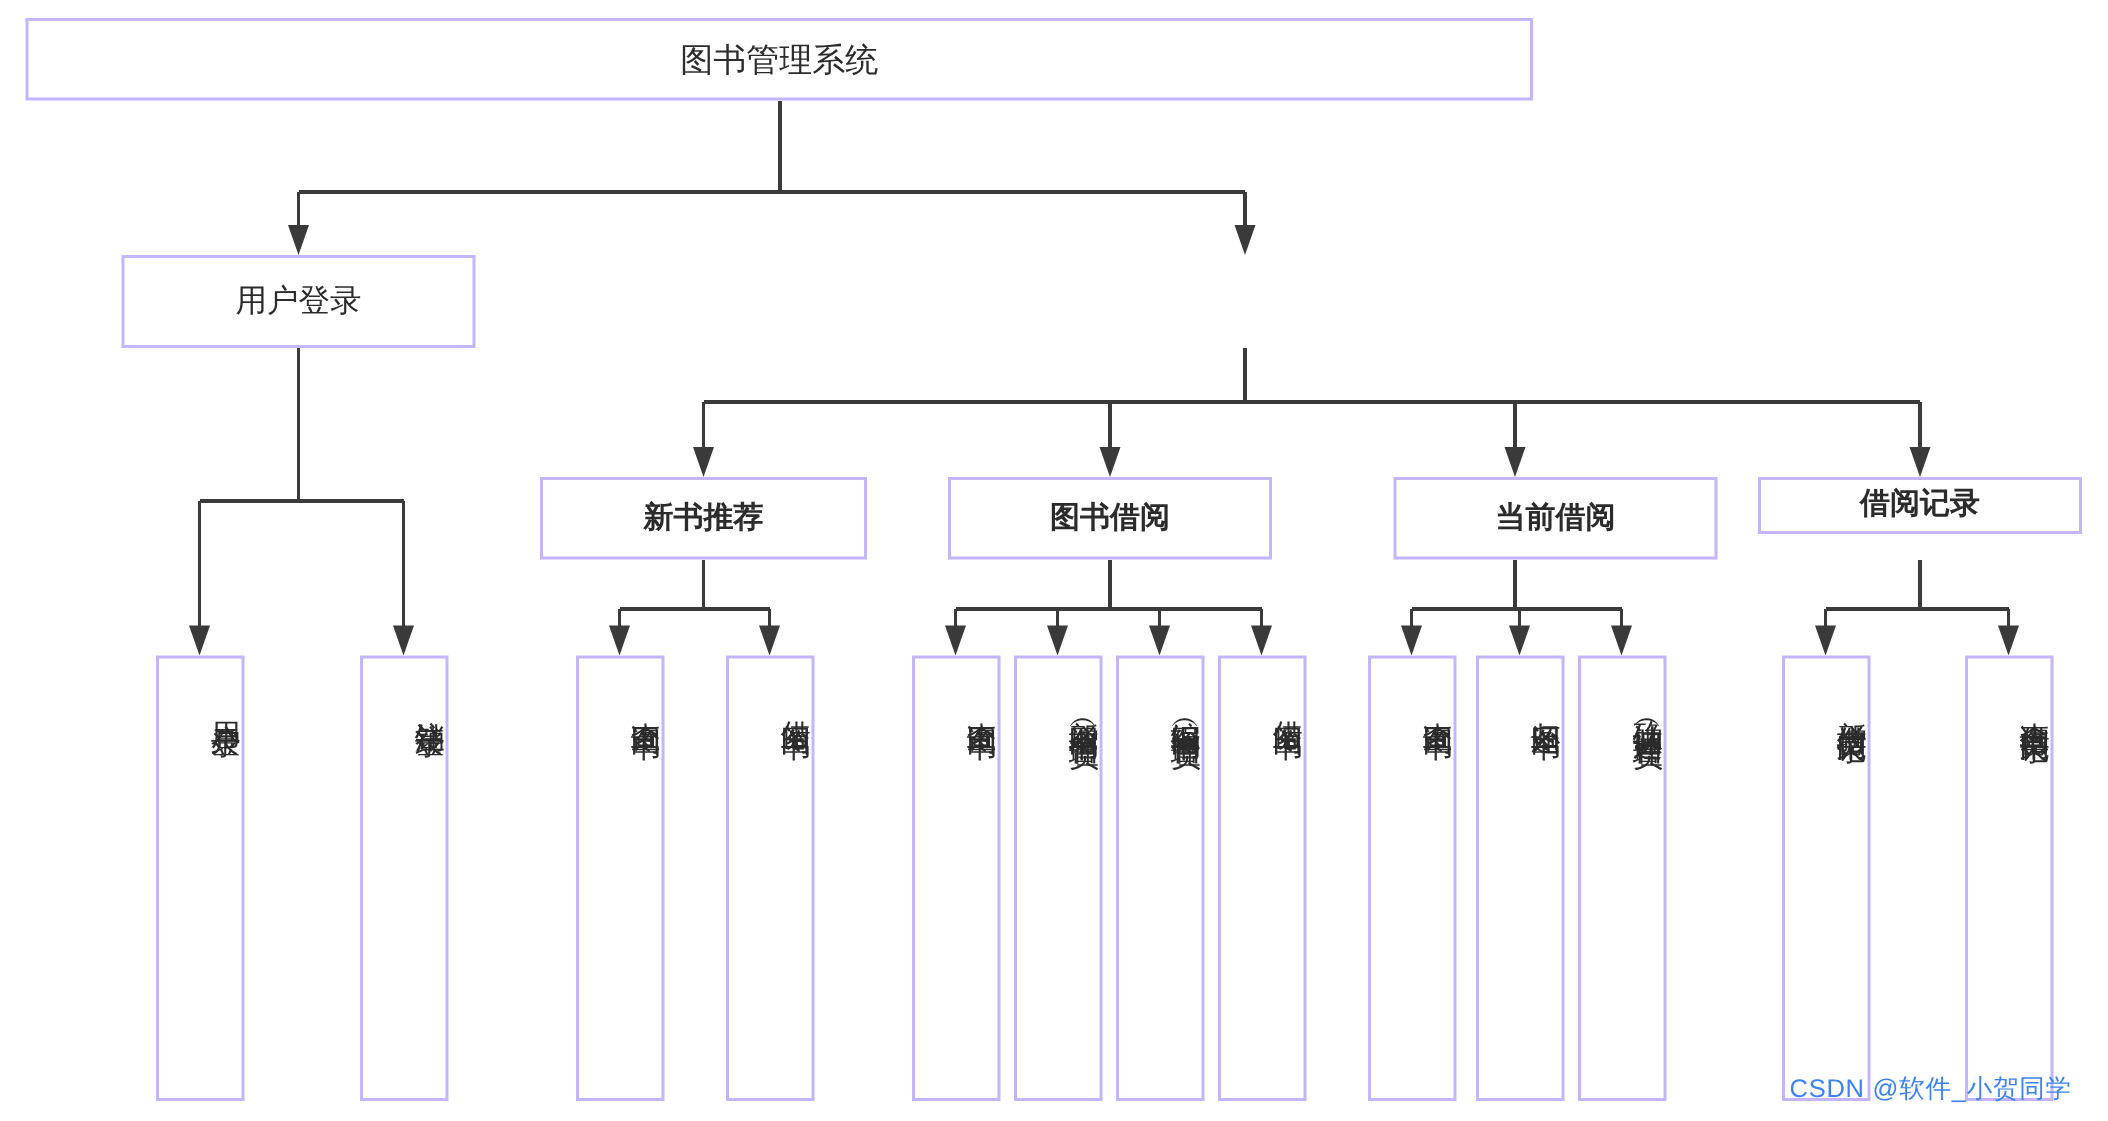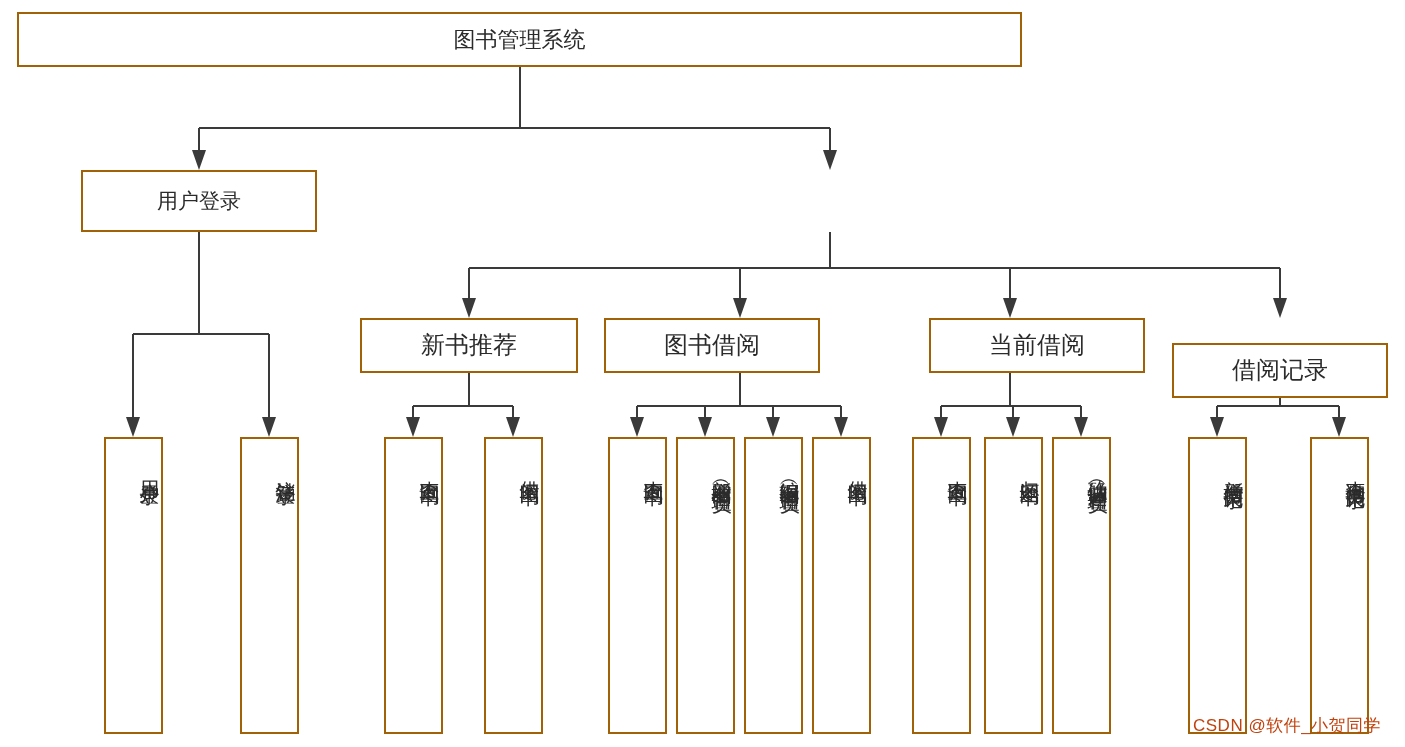--- a/index.html
+++ b/index.html
@@ -22,58 +22,59 @@
     position: absolute;
     left: 0;
     top: 0;
     width: 1405px;
     height: 747px;
     pointer-events: none;
   }
   .node {
     position: absolute;
     box-sizing: border-box;
-    border: 2px solid #a16207;
+    border: 2px solid #c4b5fd;
     background: #ffffff;
     display: flex;
     align-items: center;
     justify-content: center;
     color: #2b2b2b;
     line-height: 1.18;
     text-align: center;
   }
   .node.root {
     font-size: 22px;
   }
   .node.lvl2 {
     font-size: 21px;
   }
   .node.lvl3 {
-    font-size: 24px;
+    font-size: 20px;
+    font-weight: bold;
   }
   .node.leaf {
     font-size: 20px;
     writing-mode: vertical-rl;
     text-orientation: upright;
     align-items: flex-start;
     justify-content: flex-start;
     padding-top: 26px;
     letter-spacing: 2px;
   }
   .node.leaf .vtext {
     display: block;
     writing-mode: vertical-rl;
     text-orientation: upright;
     width: 100%;
     text-align: center;
   }
   .watermark {
     position: absolute;
     font-size: 17px;
-    color: #c2410c;
+    color: #3b82f6;
     white-space: nowrap;
     letter-spacing: 0.5px;
   }
 </style>
 </head>
 <body>
 
 <div id="canvas">
 
   <svg id="edges" viewBox="0 0 1405 747" xmlns="http://www.w3.org/2000/svg">
@@ -135,27 +136,27 @@
     <span>图书管理系统</span>
   </div>
 
   <div class="node lvl2" style="left: 81px; top: 170px; width: 236px; height: 62px;">
     <span>用户登录</span>
   </div>
 
   <div class="node lvl3" style="left: 360px; top: 318px; width: 218px; height: 55px;">
     <span>新书推荐</span>
   </div>
-  <div class="node lvl3" style="left: 604px; top: 318px; width: 216px; height: 55px; text-align: center;">
+  <div class="node lvl3" style="left: 632px; top: 318px; width: 216px; height: 55px; text-align: center;">
     <span>图书借阅</span>
   </div>
   <div class="node lvl3" style="left: 902px; top: 318px; width: 216px; height: 55px; margin-left: 27px;">
     <span>当前借阅</span>
   </div>
-  <div class="node lvl3" style="left: 1172px; top: 318px; width: 216px; height: 55px; margin-top: 25px;">
+  <div class="node lvl3" style="left: 1172px; top: 318px; width: 216px; height: 38px;">
     <span>借阅记录</span>
   </div>
 
   <div class="node leaf" style="left: 104px; top: 437px; width: 59px; height: 297px;">
       <span class="vtext">用户登录</span>
     </div>
   <div class="node leaf" style="left: 240px; top: 437px; width: 59px; height: 297px;">
       <span class="vtext">注销登录</span>
     </div>
   <div class="node leaf" style="left: 384px; top: 437px; width: 59px; height: 297px;">

